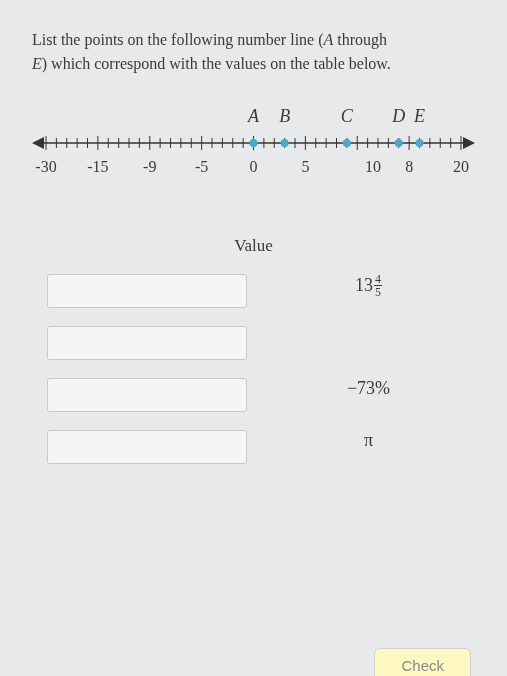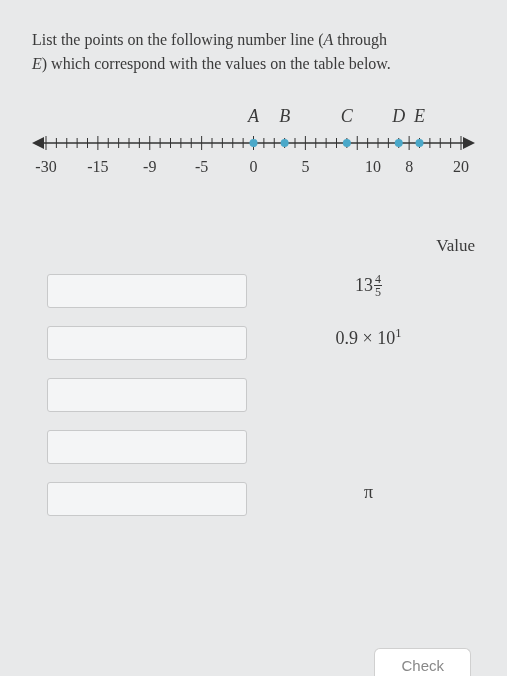--- a/index.html
+++ b/index.html
@@ -17,41 +17,41 @@
   .question .it { font-style: italic; }
   .numberline-wrap { position: relative; height: 90px; margin-bottom: 40px; }
   .nl-labels-top { position: absolute; top: 0; left: 0; right: 0; height: 22px; }
   .nl-label { position: absolute; font-style: italic; font-size: 18px; font-family: 'Times New Roman', serif; transform: translateX(-50%); }
   .nl-svg { position: absolute; top: 24px; left: 0; }
   .nl-numbers { position: absolute; top: 52px; left: 0; right: 0; height: 22px; font-family: 'Times New Roman', serif; font-size: 16px; }
   .nl-num { position: absolute; transform: translateX(-50%); }
   .table-area { margin-top: 10px; }
   .table-header { display: flex; margin-bottom: 18px; }
   .th-point { width: 230px; text-align: center; font-size: 17px; }
-  .th-value { flex: 1; text-align: right; font-size: 17px; font-family: Liberation Serif, serif; }
+  .th-value { flex: 1; text-align: center; font-size: 17px; font-family: Liberation Serif, serif; }
   .table-row { display: flex; margin-bottom: 18px; }
   .input-cell { width: 230px; display: flex; justify-content: center; }
   .input-box {
     width: 200px; height: 34px;
     background: #f4f5f6;
     border: 1px solid #c8c9ca;
     border-radius: 3px;
     font-size: 15px;
     padding: 4px 8px;
     font-family: inherit;
   }
   .value-cell { flex: 1; text-align: center; font-size: 18px; font-family: 'Times New Roman', serif; }
   .fraction { display: inline-flex; flex-direction: column; align-items: center; vertical-align: middle; font-size: 12px; line-height: 1; margin-left: 1px; position: relative; top: -1px; }
   .fraction .num { border-bottom: 1px solid #3a3a3a; padding: 0 1px; }
   .fraction .den { padding: 0 1px; }
   sup { font-size: 0.7em; vertical-align: super; }
   .check-btn {
     position: absolute;
     bottom: 0; right: 36px;
-    background: #ffffff;
+    background: #fef9c3;
     border: 1px solid #d0d0d0;
     border-bottom: none;
     border-radius: 6px 6px 0 0;
     padding: 8px 26px 2px 26px;
     font-size: 15px;
     color: #888;
     font-family: Arial, sans-serif;
     cursor: pointer;
   }
 </style>
@@ -146,31 +146,26 @@
         </div>
         <div class="value-cell">13<span class="fraction">
             <span class="num">4</span>
             <span class="den">5</span>
           </span></div>
       </div>
       <div class="table-row">
         <div class="input-cell">
           <input class="input-box" type="text" style="">
         </div>
-        <div class="value-cell">0.9 × 10<sup>1</sup></div>
       </div>
       <div class="table-row">
         <div class="input-cell">
           <input class="input-box" type="text" style="">
         </div>
-      </div>
-      <div class="table-row">
-        <div class="input-cell">
-          <input class="input-box" type="text" style="">
-        </div>
+        <div class="value-cell">−73%</div>
       </div>
       <div class="table-row">
         <div class="input-cell">
           <input class="input-box" type="text" style="">
         </div>
         <div class="value-cell"><span style="font-family:serif">π</span></div>
       </div>
     </div>
 </div>
 

